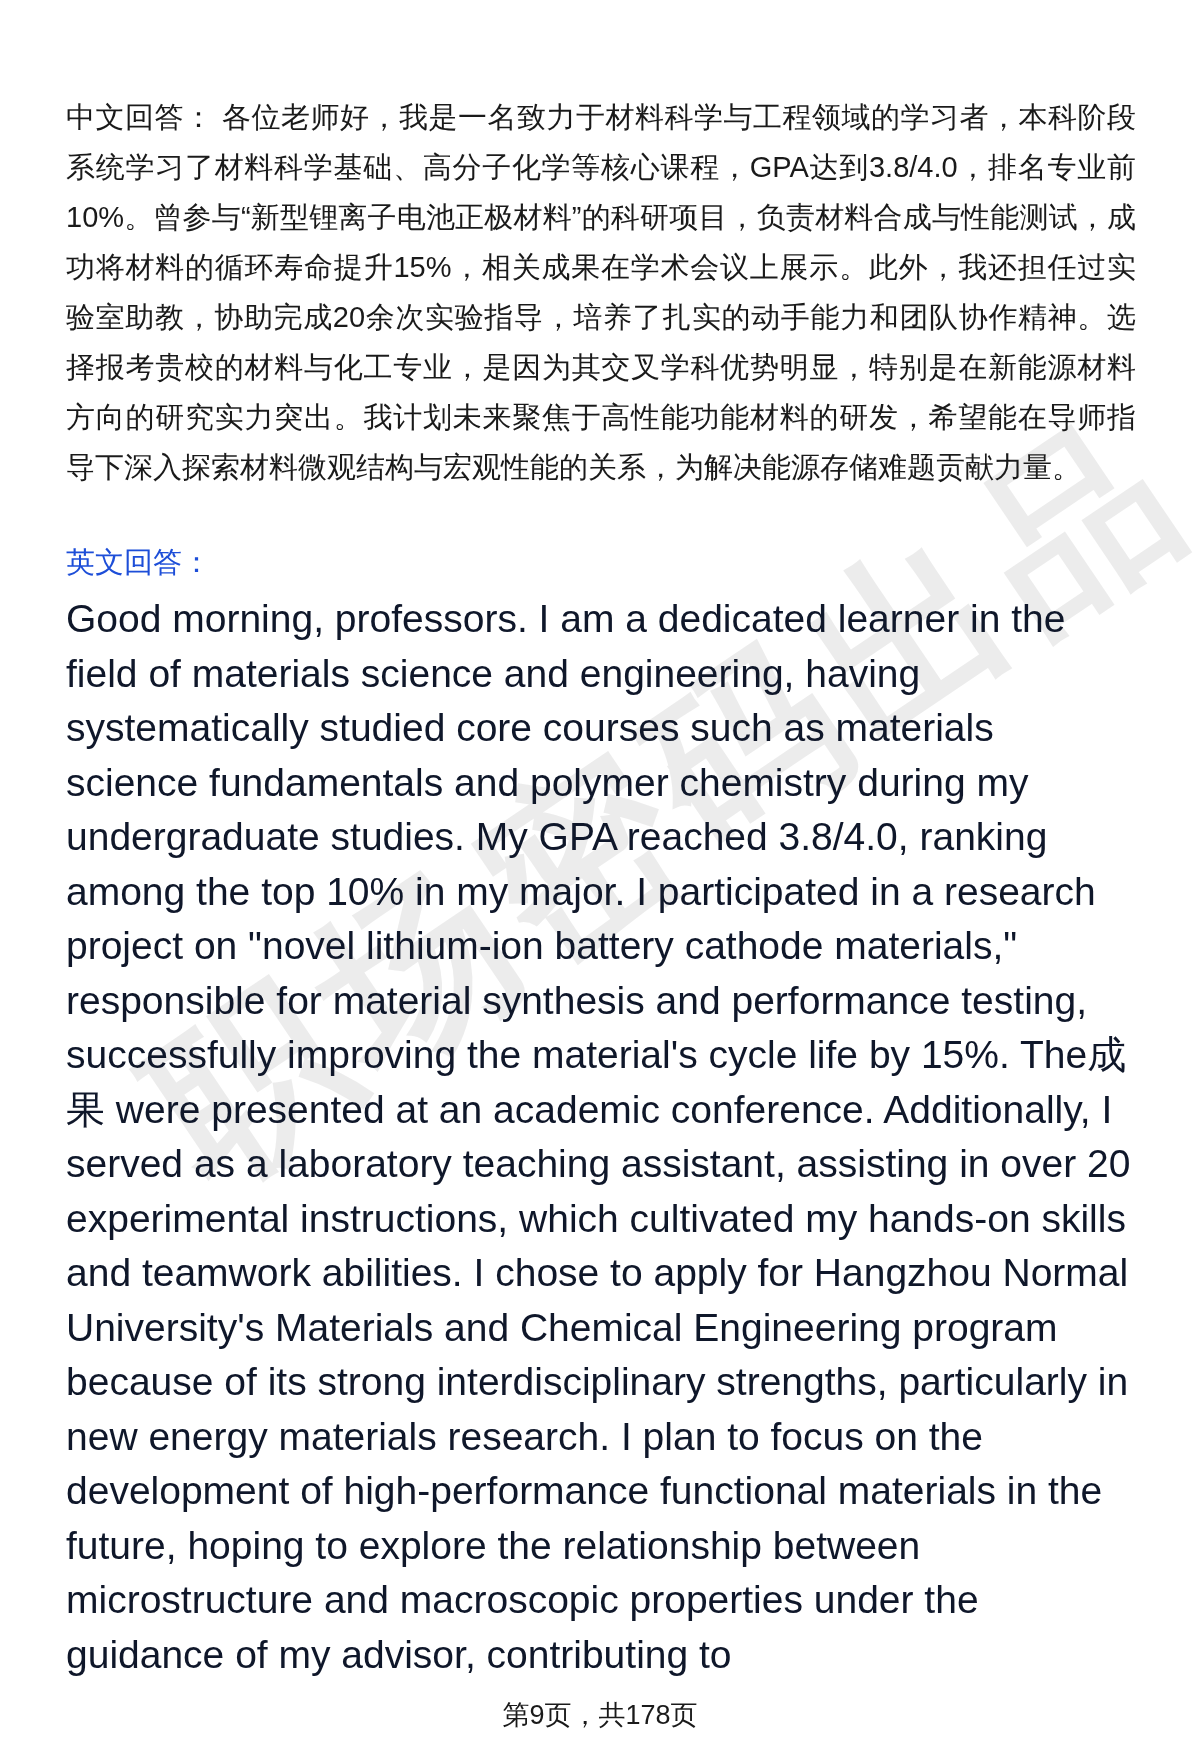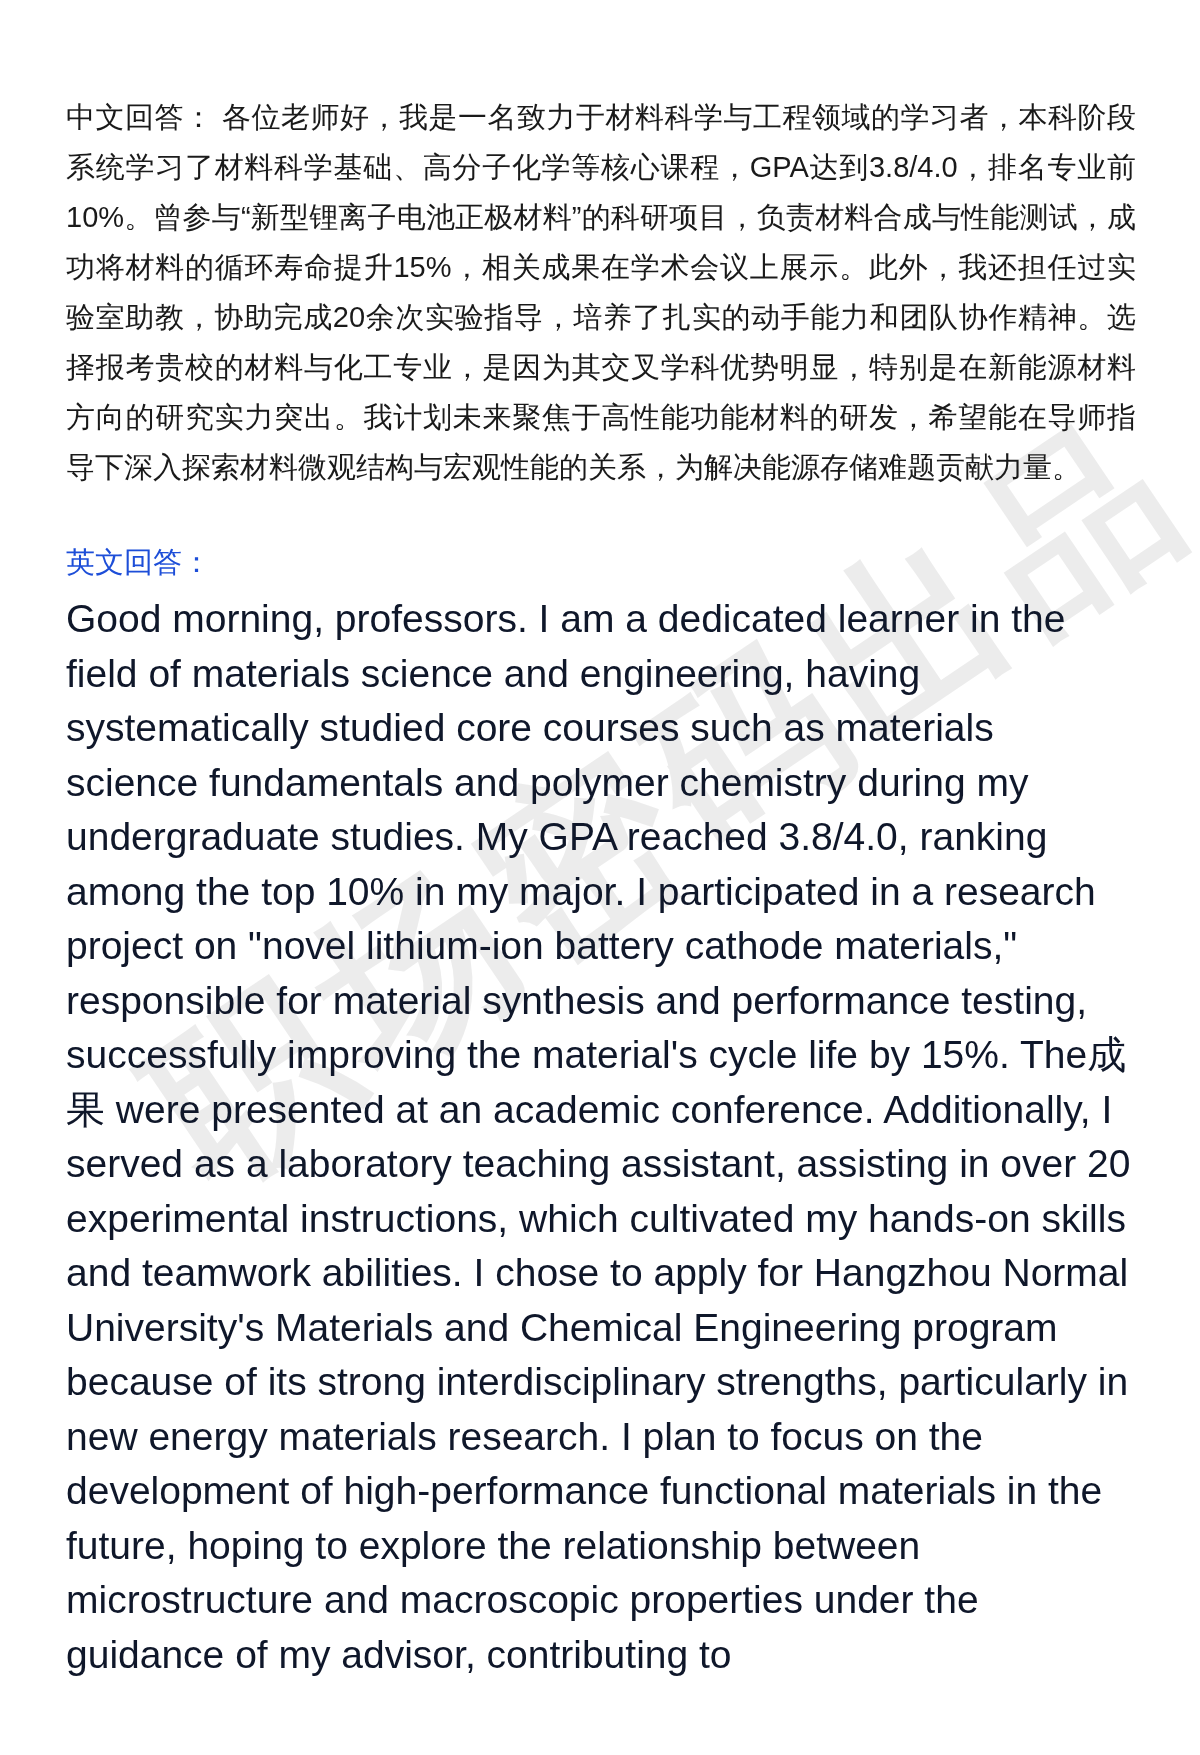--- a/index.html
+++ b/index.html
@@ -81,14 +81,15 @@
   <div class="content">
 
     <p class="para-cn"><span>中文回答：</span><span> 各位老师好，我是一名致力于材料科学与工程领域的学习者，本科阶段系统学习了材料科学基础、高分子化学等核心课程，GPA达到3.8/4.0，排名专业前10%。曾参与“新型锂离子电池正极材料”的科研项目，负责材料合成与性能测试，成功将材料的循环寿命提升15%，相关成果在学术会议上展示。此外，我还担任过实验室助教，协助完成20余次实验指导，培养了扎实的动手能力和团队协作精神。选择报考贵校的材料与化工专业，是因为其交叉学科优势明显，特别是在新能源材料方向的研究实力突出。我计划未来聚焦于高性能功能材料的研发，希望能在导师指导下深入探索材料微观结构与宏观性能的关系，为解决能源存储难题贡献力量。</span></p>
 
     <p class="en-label">英文回答：</p>
 
     <p class="para-en">Good morning, professors. I am a dedicated learner in the field of materials science and engineering, having systematically studied core courses such as materials science fundamentals and polymer chemistry during my undergraduate studies. My GPA reached 3.8/4.0, ranking among the top 10% in my major. I participated in a research project on "novel lithium-ion battery cathode materials," responsible for material synthesis and performance testing, successfully improving the material's cycle life by 15%. The成果 were presented at an academic conference. Additionally, I served as a laboratory teaching assistant, assisting in over 20 experimental instructions, which cultivated my hands-on skills and teamwork abilities. I chose to apply for Hangzhou Normal University's Materials and Chemical Engineering program because of its strong interdisciplinary strengths, particularly in new energy materials research. I plan to focus on the development of high-performance functional materials in the future, hoping to explore the relationship between microstructure and macroscopic properties under the guidance of my advisor, contributing to</p>
 
   </div>
 
+  <div class="footer">第9页，共178页</div>
 
 </div>
 
 </body></html>

